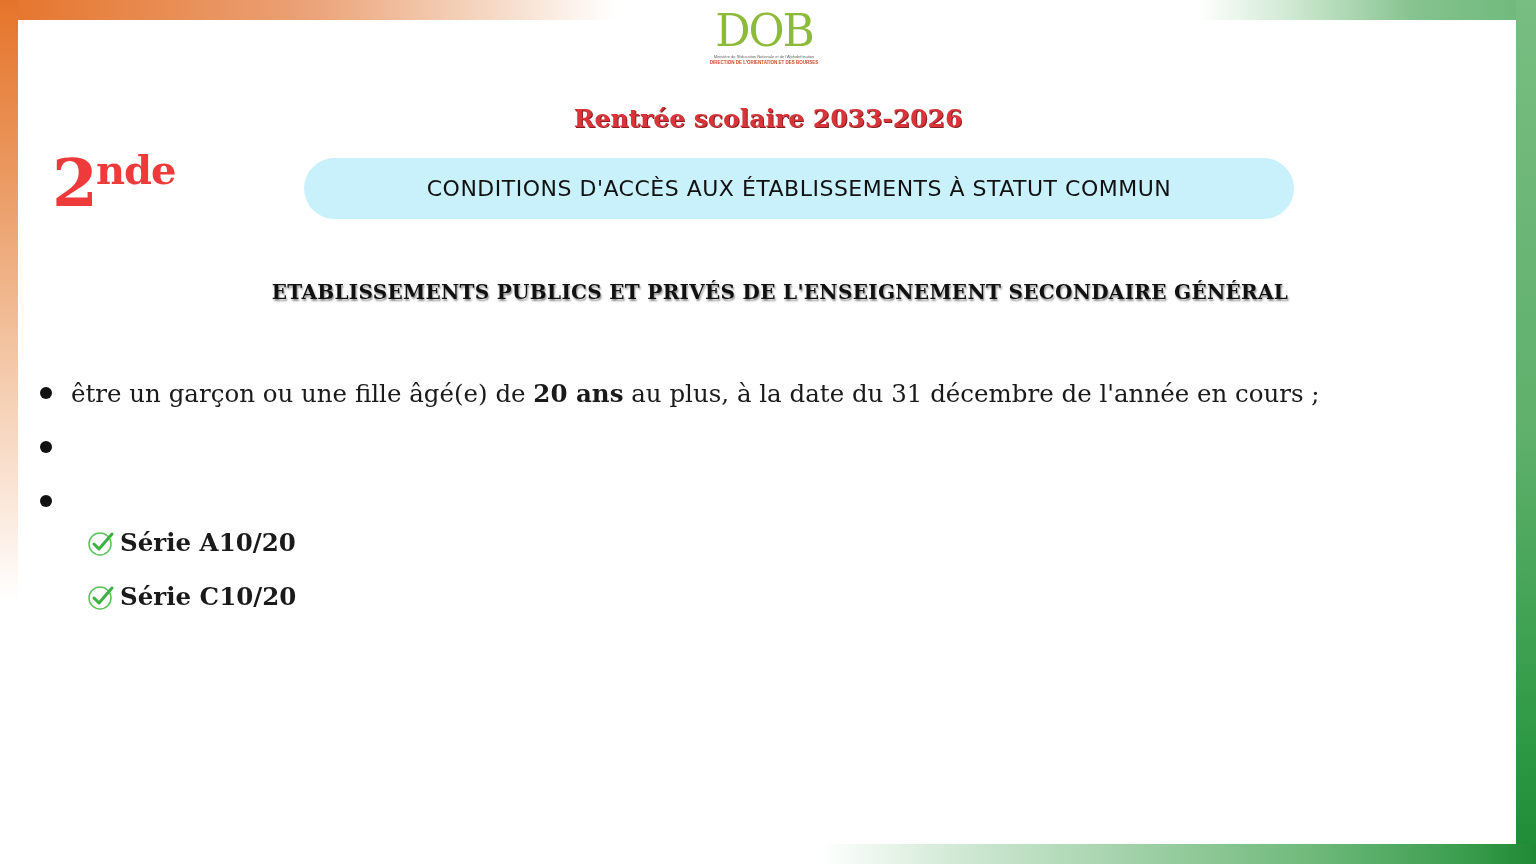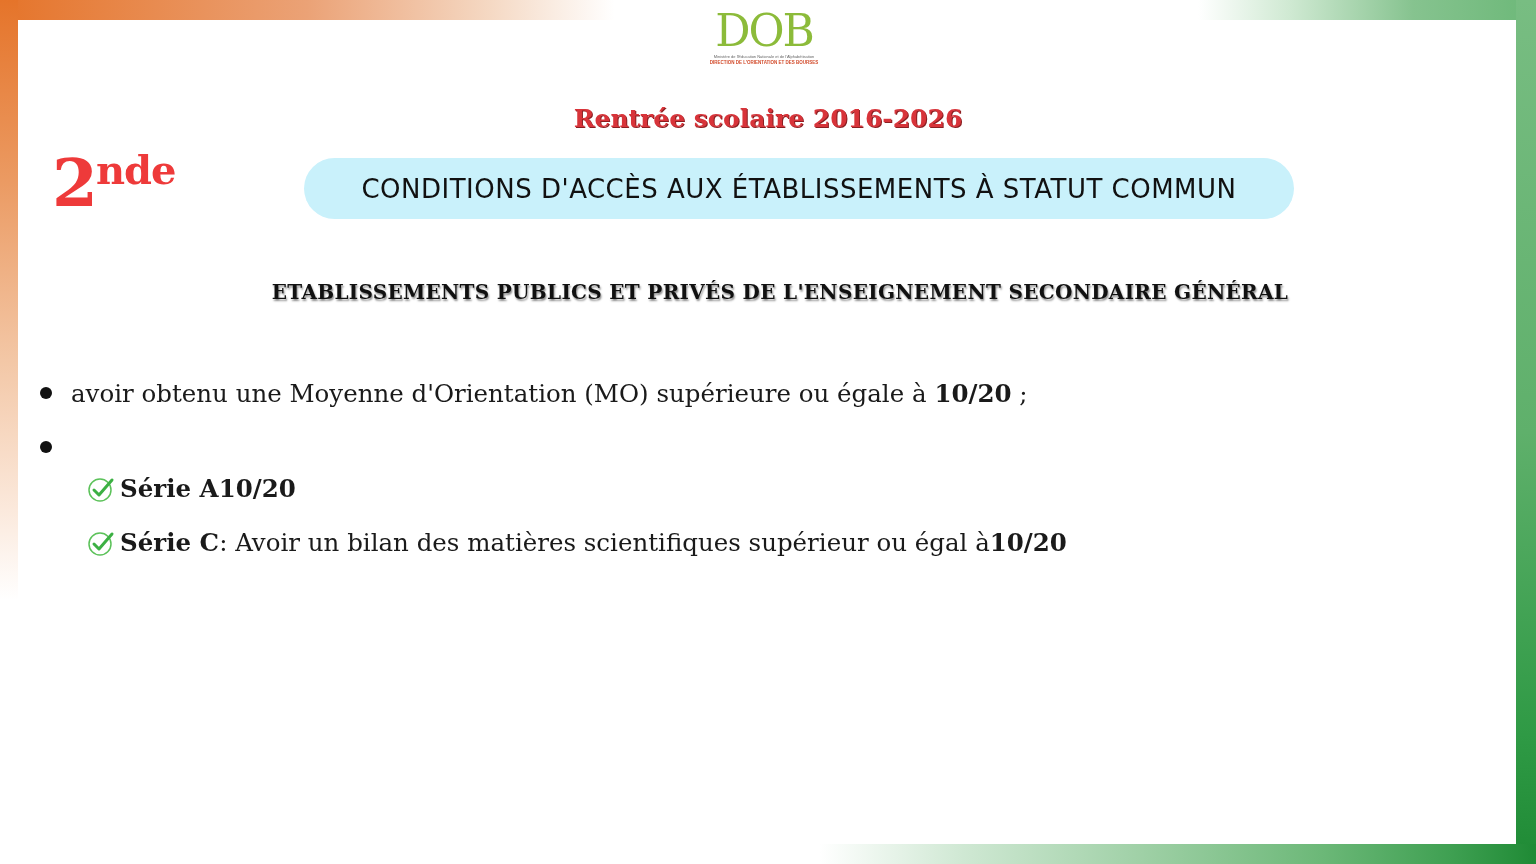--- a/index.html
+++ b/index.html
@@ -51,21 +51,21 @@
     position: absolute; left: 52px; top: 150px;
     font-family: "DejaVu Serif", serif; font-weight: bold; color: #ee3a3a;
   }
   .level .num { font-size: 66px; line-height: 66px; }
   .level .sup { font-size: 40px; position: relative; top: -22px; margin-left: -2px; letter-spacing: -1px; }
 
   .pill {
     position: absolute; left: 304px; top: 158px; width: 990px; height: 61px;
     background: #c9f1fb; border-radius: 31px;
     display: flex; align-items: center; justify-content: center;
-    font-family: "DejaVu Sans", sans-serif; font-size: 26px; color: #111;
+    font-family: "DejaVu Sans", sans-serif; font-size: 22px; color: #111;
     letter-spacing: 0.5px;
   }
 
   .section-title {
     position: absolute; left: 0; right: 0; top: 280px; text-align: center;
     font-family: "DejaVu Serif", serif; font-weight: bold; font-size: 20px;
     color: #111; text-shadow: 1px 2px 2px rgba(0,0,0,0.45);
     letter-spacing: 0.3px;
     padding-left: 24px;
   }
@@ -92,50 +92,52 @@
 <div class="frame-right"></div>
 <div class="frame-bottom"></div>
 <div class="frame-inner"></div>
 
 <div class="logo">
   <div class="logo-mark">DOB</div>
   <div class="logo-sub1">Ministère de l'Education Nationale et de l'Alphabétisation</div>
   <div class="logo-sub2">DIRECTION DE L'ORIENTATION ET DES BOURSES</div>
 </div>
 
-<div class="rentree">Rentrée scolaire 2016-2026</div>
+<div class="rentree">Rentrée scolaire 2033-2026</div>
 
 <div class="level">
   <span class="num">2</span><span class="sup">nde</span>
 </div>
 
 <div class="pill">
   <span>CONDITIONS D'ACCÈS AUX ÉTABLISSEMENTS À STATUT COMMUN</span>
 </div>
 
 <div class="section-title">ETABLISSEMENTS PUBLICS ET PRIVÉS DE L'ENSEIGNEMENT SECONDAIRE GÉNÉRAL</div>
 
 <ul class="bullets">
   <li class="bullet">
     <span class="dot"></span>
-    <span><span>avoir obtenu une Moyenne d'Orientation (MO) supérieure ou égale à </span><b>10/20</b><span> ;</span></span>
+    <span><span>être un garçon ou une fille âgé(e) de </span><b>20 ans</b><span> au plus, à la date du 31 décembre de l'année en cours ;</span></span>
+  </li>
+  <li class="bullet">
+    <span class="dot"></span>
   </li>
   <li class="bullet">
     <span class="dot"></span>
   </li>
   <li class="sub">
     <svg class="check" viewBox="0 0 30 30">
       <circle cx="14" cy="16" r="11" fill="none" stroke="#5cc25a" stroke-width="1.5"></circle>
       <path d="M8 16 L13 21 L26 6" fill="none" stroke="#3cb043" stroke-width="3" stroke-linecap="round" stroke-linejoin="round"></path>
     </svg>
     <b>Série A</b>
       <b>10/20</b>
   </li>
   <li class="sub">
     <svg class="check" viewBox="0 0 30 30">
       <circle cx="14" cy="16" r="11" fill="none" stroke="#5cc25a" stroke-width="1.5"></circle>
       <path d="M8 16 L13 21 L26 6" fill="none" stroke="#3cb043" stroke-width="3" stroke-linecap="round" stroke-linejoin="round"></path>
     </svg>
     <b>Série C</b>
-      <span>: Avoir un bilan des matières scientifiques supérieur ou égal à </span>
       <b>10/20</b>
   </li>
 </ul>
 
 </body></html>

